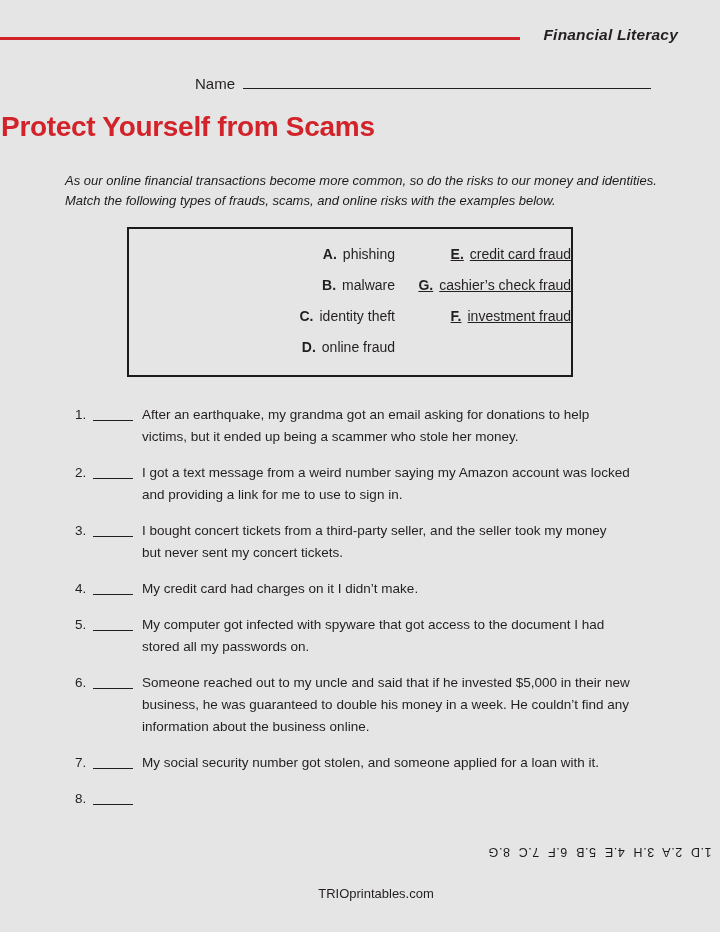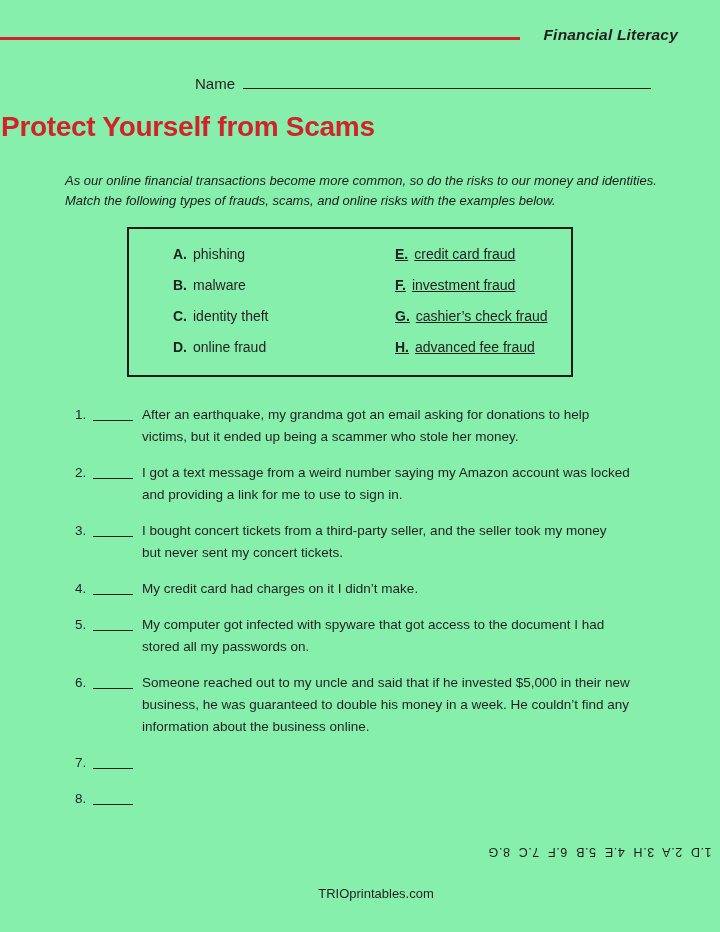--- a/index.html
+++ b/index.html
@@ -3,21 +3,21 @@
 <meta charset="utf-8">
 <style>
   * { margin: 0; padding: 0; box-sizing: border-box; }
   html, body { background: #ffffff; }
   body { font-family: "Liberation Sans", sans-serif; color: #231f20; }
 
   .page {
     position: relative;
     width: 720px;
     height: 932px;
-    background: #86efac;
+    background: #e5e5e5;
     overflow: hidden;
   }
 
   
   .header-rule {
     position: absolute;
     top: 37px; left: 0;
     width: 520px; height: 3px;
     background: #d2232a;
   }
@@ -95,20 +95,21 @@
     border: 2.5px solid #1b1b1a;
     display: flex;
     padding: 17px 0 0 44px;
   }
   .bank-col-left { width: 222px; }
   .bank-col-right { flex: 1; text-decoration: underline; }
   .bank-item {
     font-size: 14px;
     margin-bottom: 14px;
     line-height: 17px;
+    text-align: right;
   }
   .bank-letter {
     font-weight: bold;
     margin-right: 6px;
   }
 
   
   .questions {
     position: absolute;
     top: 404px; left: 75px;
@@ -179,23 +180,22 @@
 
   <div class="bank">
     <div class="bank-col-left">
       <div class="bank-item"><span class="bank-letter">A.</span><span>phishing</span></div>
       <div class="bank-item"><span class="bank-letter">B.</span><span>malware</span></div>
       <div class="bank-item"><span class="bank-letter">C.</span><span>identity theft</span></div>
       <div class="bank-item"><span class="bank-letter">D.</span><span>online fraud</span></div>
     </div>
     <div class="bank-col-right">
       <div class="bank-item"><span class="bank-letter">E.</span><span>credit card fraud</span></div>
+      <div class="bank-item"><span class="bank-letter">G.</span><span>cashier’s check fraud</span></div>
       <div class="bank-item"><span class="bank-letter">F.</span><span>investment fraud</span></div>
-      <div class="bank-item"><span class="bank-letter">G.</span><span>cashier’s check fraud</span></div>
-      <div class="bank-item"><span class="bank-letter">H.</span><span>advanced fee fraud</span></div>
     </div>
   </div>
 
   <div class="questions">
     <div class="q">
       <span class="q-num">1.</span>
       <span class="q-blank"></span>
       <span class="q-text">After an earthquake, my grandma got an email asking for donations to help
 victims, but it ended up being a scammer who stole her money.</span>
     </div>
@@ -225,20 +225,21 @@
     <div class="q">
       <span class="q-num">6.</span>
       <span class="q-blank"></span>
       <span class="q-text">Someone reached out to my uncle and said that if he invested $5,000 in their new
 business, he was guaranteed to double his money in a week. He couldn’t find any
 information about the business online.</span>
     </div>
     <div class="q">
       <span class="q-num">7.</span>
       <span class="q-blank"></span>
+      <span class="q-text">My social security number got stolen, and someone applied for a loan with it.</span>
     </div>
     <div class="q">
       <span class="q-num">8.</span>
       <span class="q-blank"></span>
     </div>
   </div>
 
   <div class="answer-key">1.D  2.A  3.H  4.E  5.B  6.F  7.C  8.G</div>
 
   <div class="footer">TRIOprintables.com</div>

